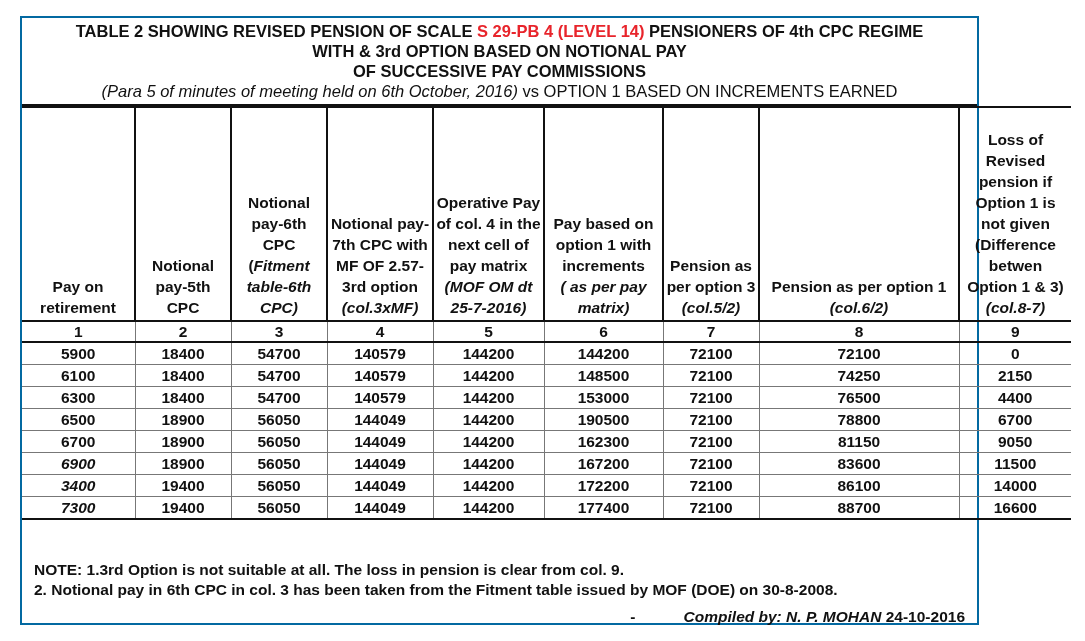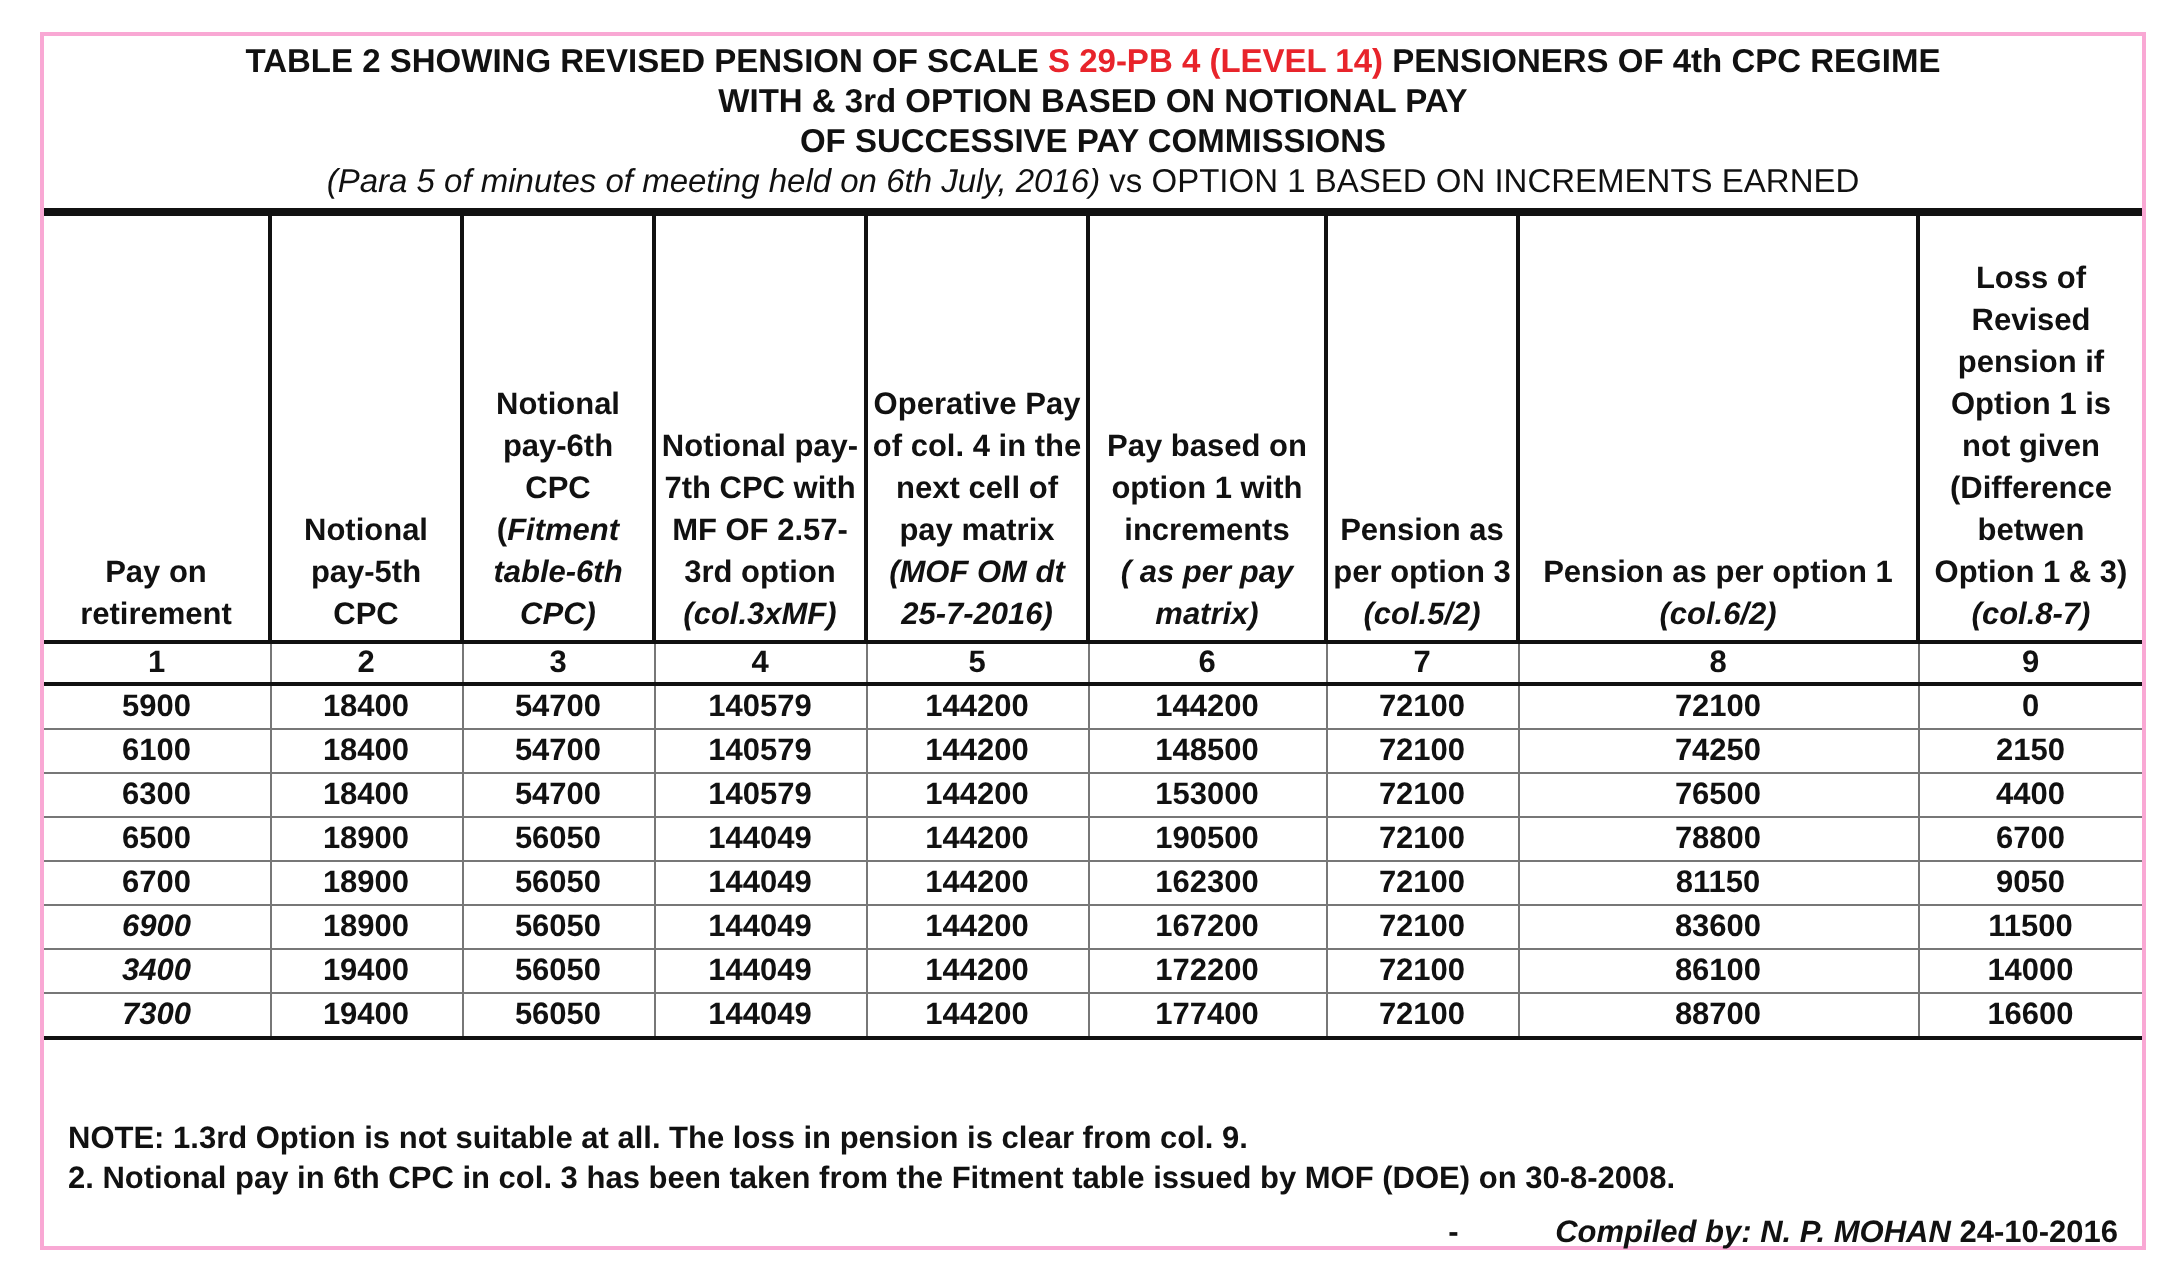--- a/index.html
+++ b/index.html
@@ -1,19 +1,19 @@
 <!DOCTYPE html>
 <html><head>
 <meta charset="utf-8">
 <style>
   html, body { margin: 0; padding: 0; background: #ffffff; }
   body { width: 1085px; height: 641px; position: relative; overflow: hidden;
          font-family: "Liberation Sans", sans-serif; color: #111; }
-  .frame { position: absolute; left: 20px; top: 16px; width: 1053px; height: 609px;
-           border: 2px solid #f9a8d4; box-sizing: border-box; }
+  .frame { position: absolute; left: 20px; top: 16px; width: 959px; height: 609px;
+           border: 2px solid #0369a1; box-sizing: border-box; }
   .title { position: absolute; left: 0; top: 0; width: 100%; height: 88px;
            border-bottom: 2px solid #111; text-align: center; font-weight: bold;
            font-size: 16.5px; line-height: 20px; padding-top: 3px; box-sizing: border-box; }
   .title .red { color: #e8242b; }
   .title .it { font-style: italic; font-weight: normal; }
   .title .line4 b { font-weight: normal; }
   table { position: absolute; left: 0; top: 88px; border-collapse: collapse;
           table-layout: fixed; width: 1049px; }
   th, td { border: 1px solid #777; text-align: center; padding: 0; }
   thead th { border: 2px solid #111; border-bottom: 2px solid #111; font-size: 15.5px;
@@ -34,21 +34,21 @@
   .compiled i { font-style: italic; margin-left: 44px; }
 </style>
 </head>
 <body>
 
 <div class="frame">
   <div class="title">
     <div><span>TABLE 2 SHOWING REVISED PENSION OF SCALE </span><span class="red">S 29-PB 4 (LEVEL 14)</span><span> PENSIONERS OF 4th CPC REGIME</span></div>
     <div>WITH &amp; 3rd  OPTION BASED ON NOTIONAL PAY</div>
     <div>OF SUCCESSIVE PAY COMMISSIONS</div>
-    <div class="line4"><span class="it">(Para 5 of minutes of meeting   held on 6th July, 2016)</span><b> vs  OPTION 1 BASED ON INCREMENTS EARNED</b></div>
+    <div class="line4"><span class="it">(Para 5 of minutes of meeting   held on 6th October, 2016)</span><b> vs  OPTION 1 BASED ON INCREMENTS EARNED</b></div>
   </div>
 
   <table>
     <colgroup>
       <col style="width:113px">
         <col style="width:96px">
         <col style="width:96px">
         <col style="width:106px">
         <col style="width:111px">
         <col style="width:119px">

